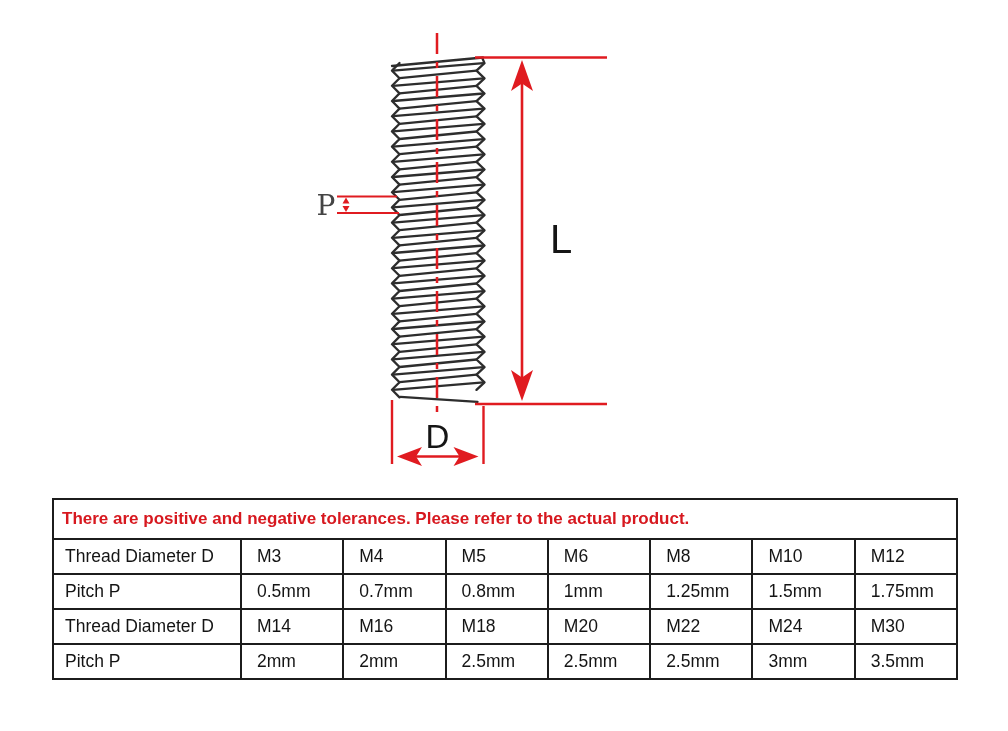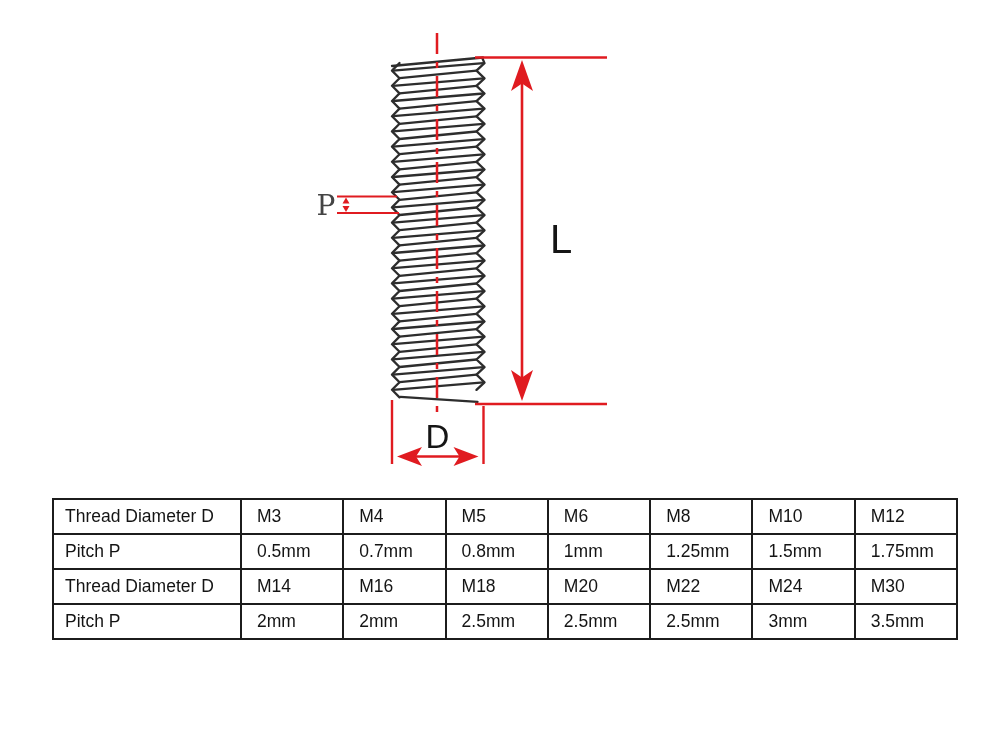--- a/index.html
+++ b/index.html
@@ -118,20 +118,23 @@
       <col style="width:188px">
       <col>
         <col>
         <col>
         <col>
         <col>
         <col>
         <col>
     </colgroup>
     <tbody>
+      <tr class="notice-row">
+        <td colspan="8">There are positive and negative tolerances. Please refer to the actual product.</td>
+      </tr>
 
       <tr class="data-row">
         <td>Thread Diameter D</td>
         <td class="value-cell">M3</td>
         <td class="value-cell">M4</td>
         <td class="value-cell">M5</td>
         <td class="value-cell">M6</td>
         <td class="value-cell">M8</td>
         <td class="value-cell">M10</td>
         <td class="value-cell">M12</td>

